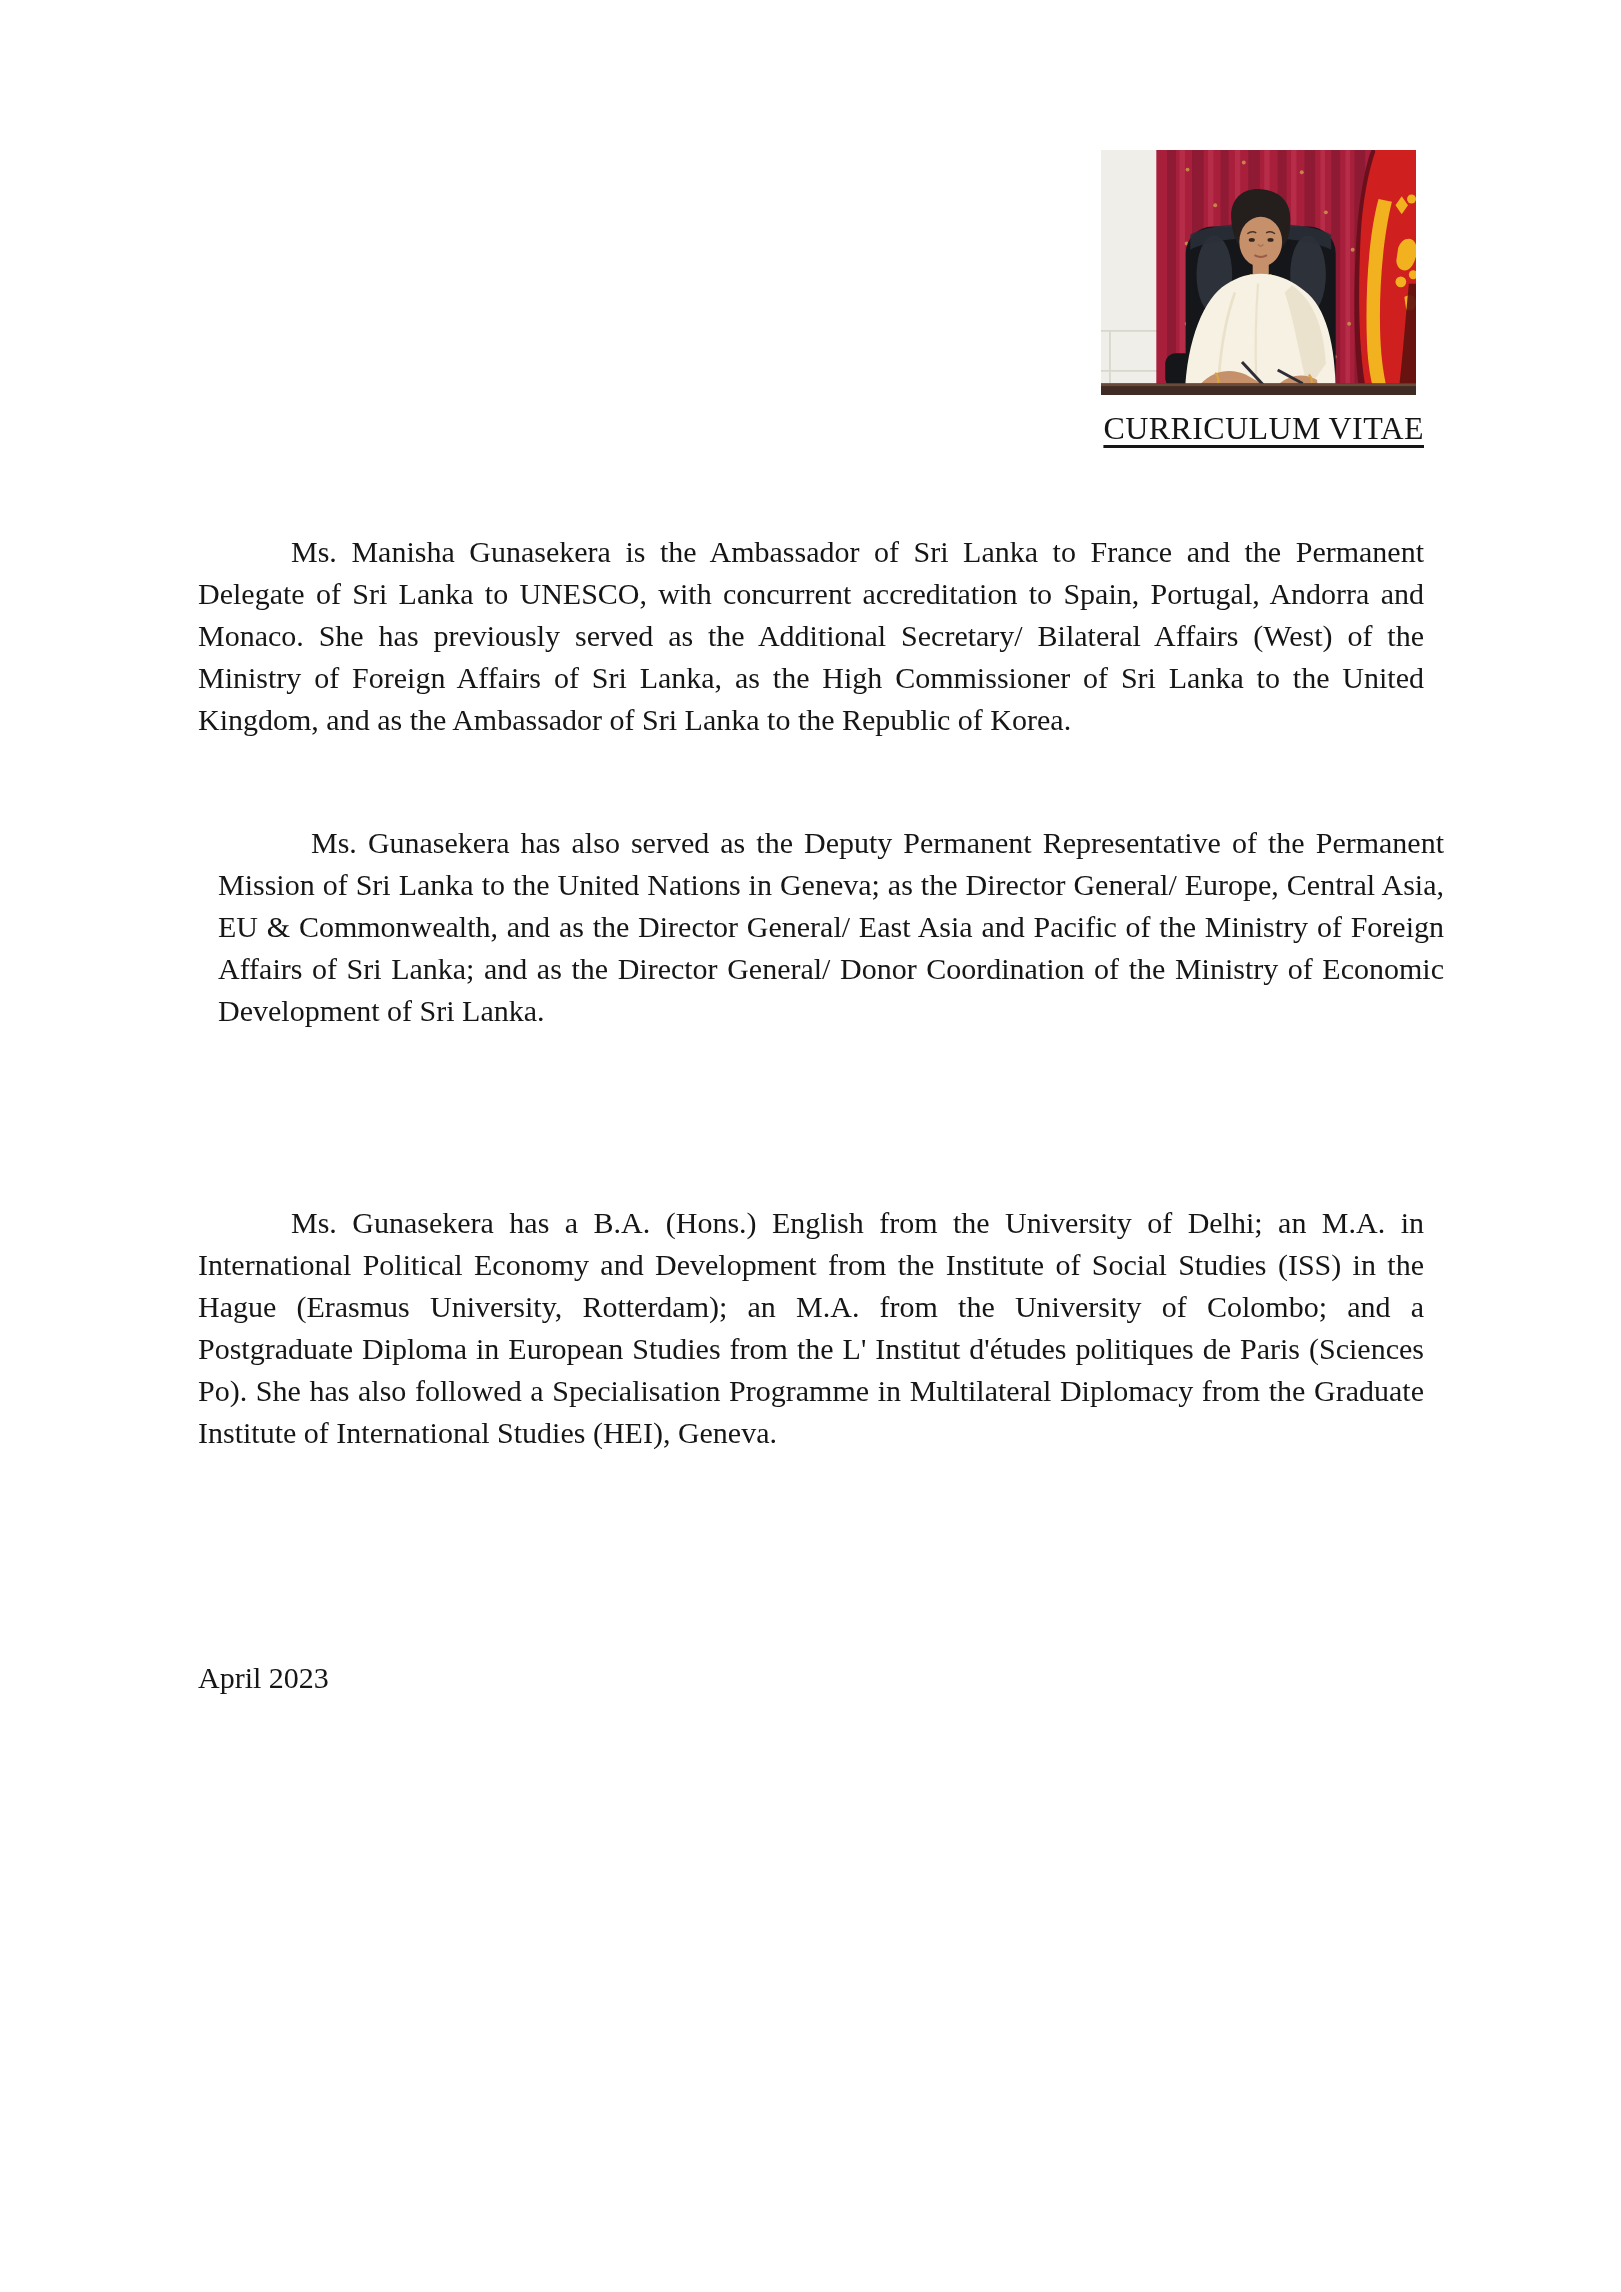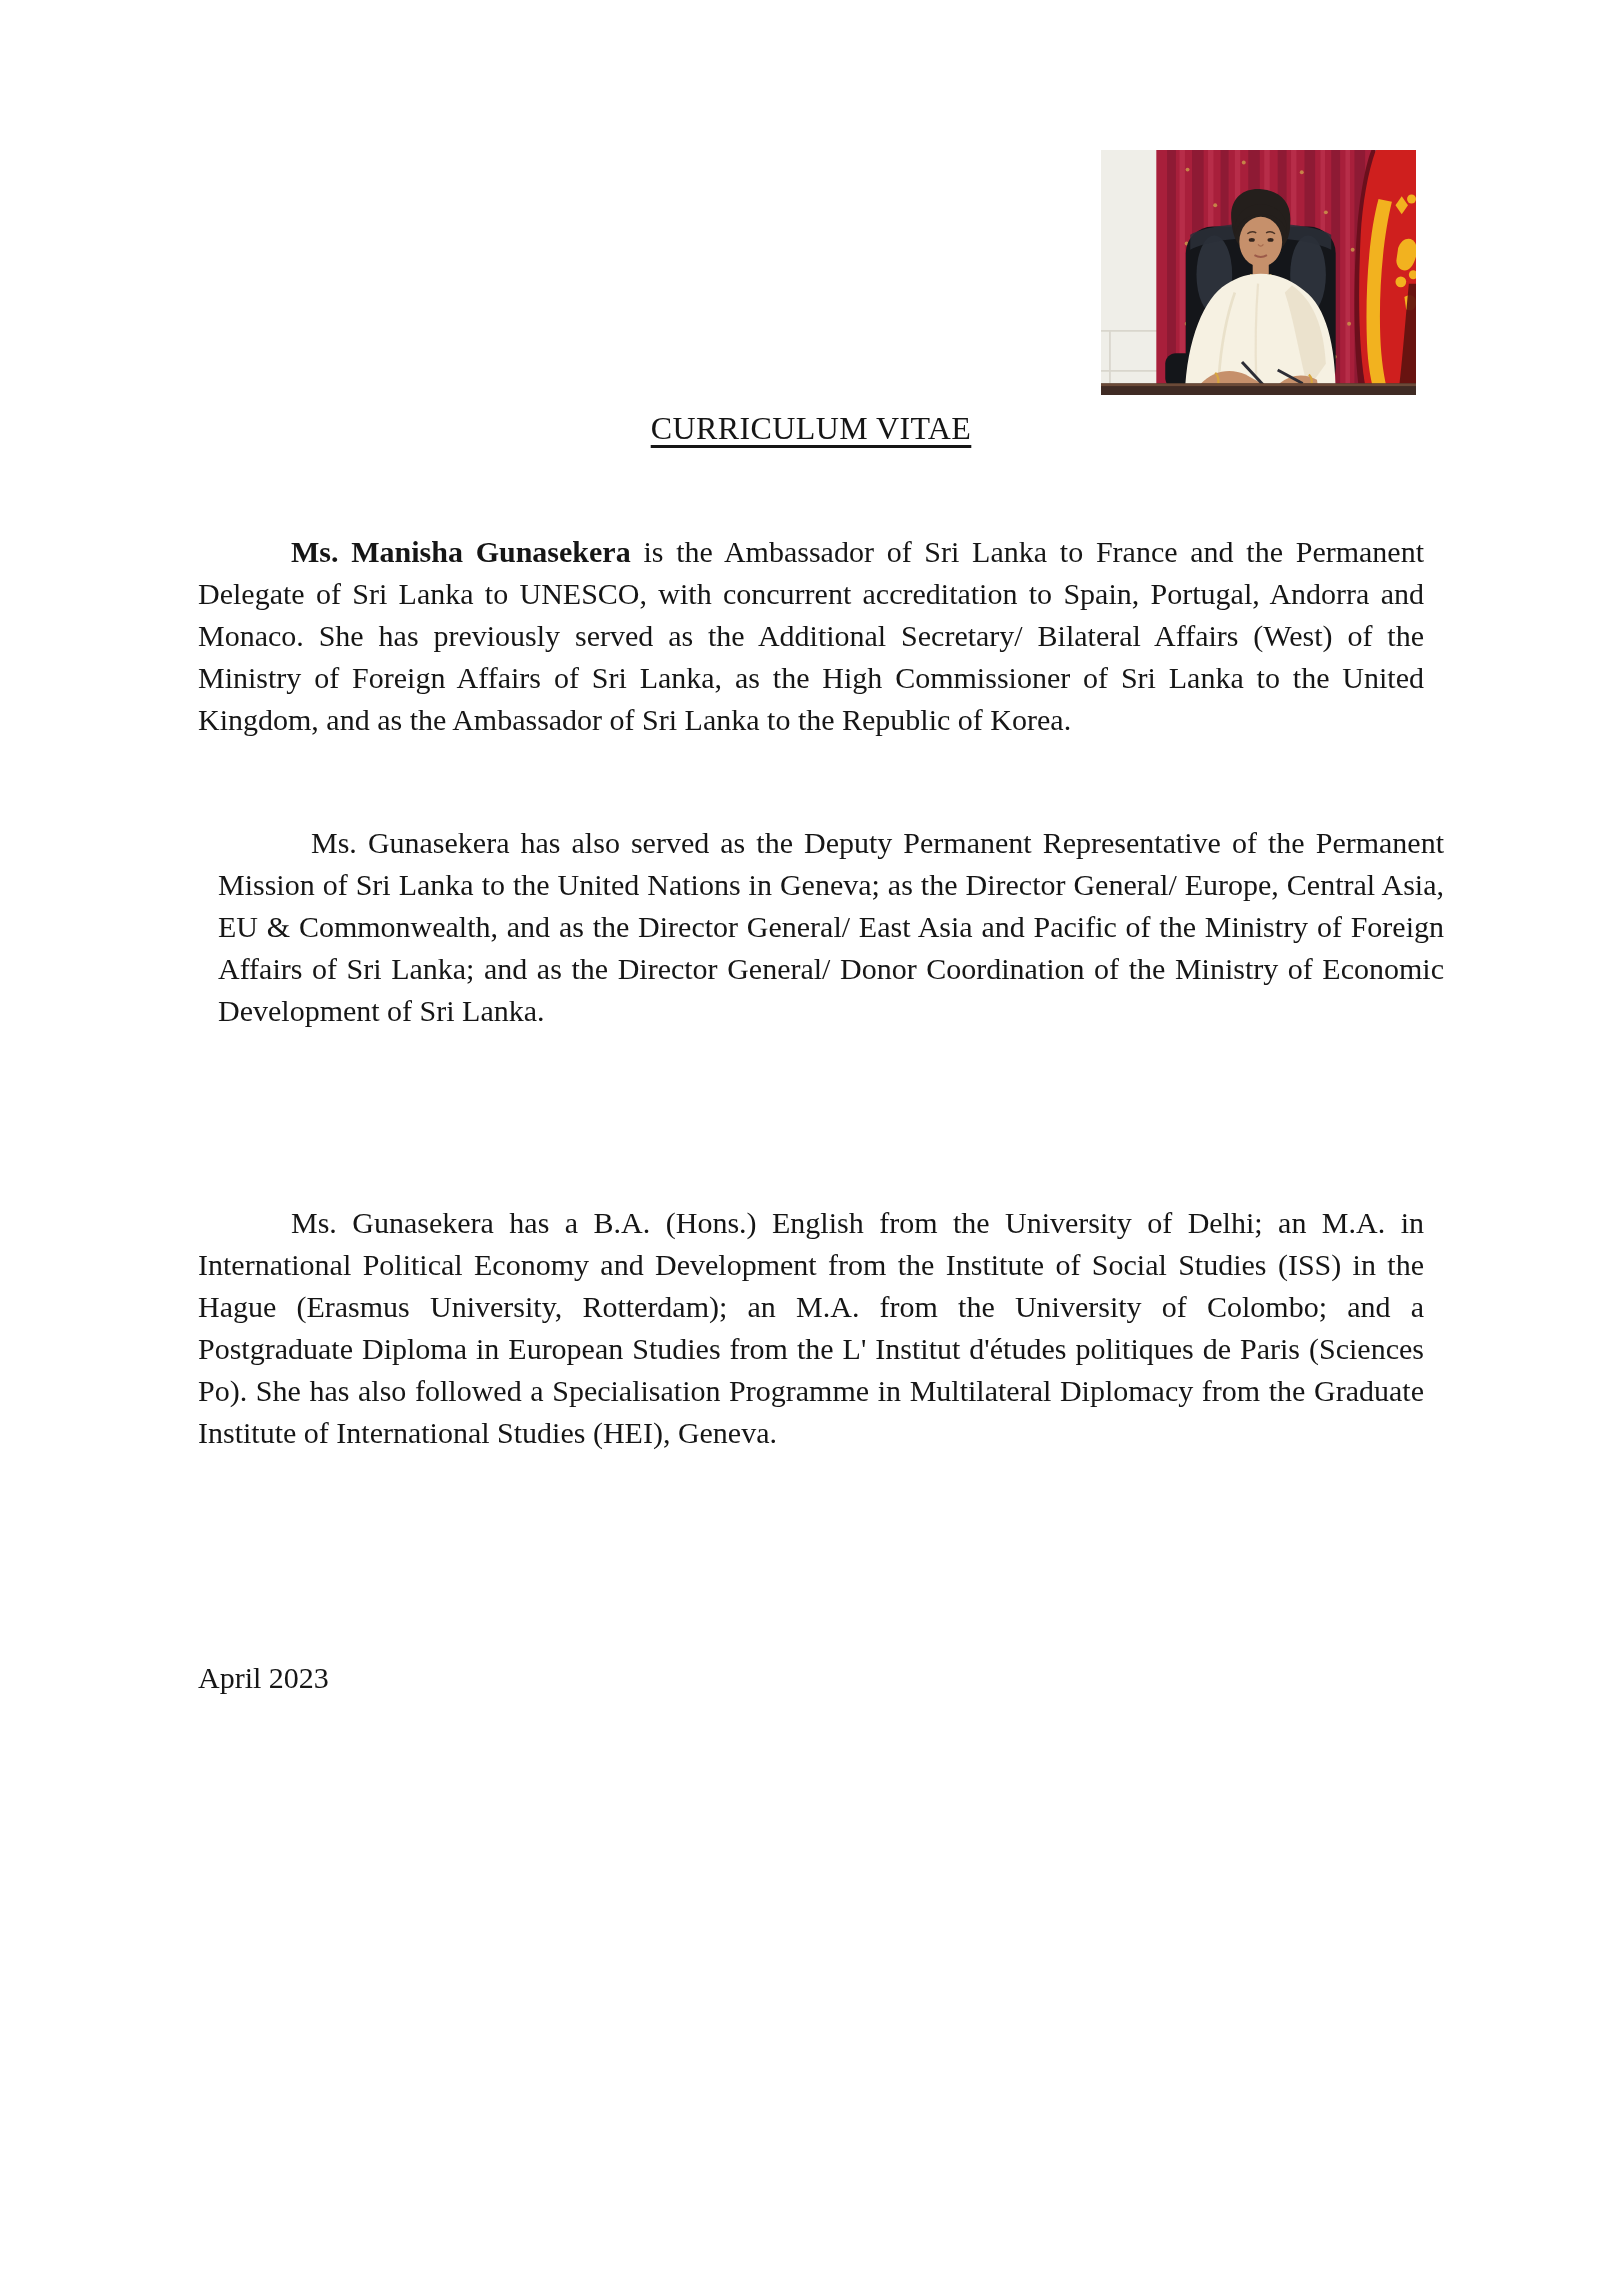--- a/index.html
+++ b/index.html
@@ -12,33 +12,33 @@
     position:relative;
     overflow:hidden;
   }
   .page{position:absolute;inset:0;}
   .photo{
     position:absolute;left:1101px;top:150px;width:315px;height:245px;
   }
   .photo svg{display:block;width:100%;height:100%;}
   .doc-title{
     position:absolute;left:198px;top:410px;width:1226px;
-    margin:0;text-align:center;
+    margin:0;text-align:right;
     font-size:32px;font-weight:normal;letter-spacing:0.4px;
     text-decoration:underline;
     text-decoration-thickness:2.7px;
     text-underline-offset:6.2px;
   }
   .para{
     position:absolute;left:198px;width:1226px;margin:0;
     font-size:30px;line-height:42px;
     text-align:justify;
     text-indent:93px;
   }
-  .para b{font-weight:bold;}
+  .para b{font-weight:normal;}
   .p1{top:531px;}
   .p2{top:822px;margin-left:20px;}
   .p3{top:1114px;}
   .p4{top:1202px;}
   .doc-date{
     position:absolute;left:198px;top:1657px;
     font-size:30px;line-height:42px;
   }
 </style>
 </head>

